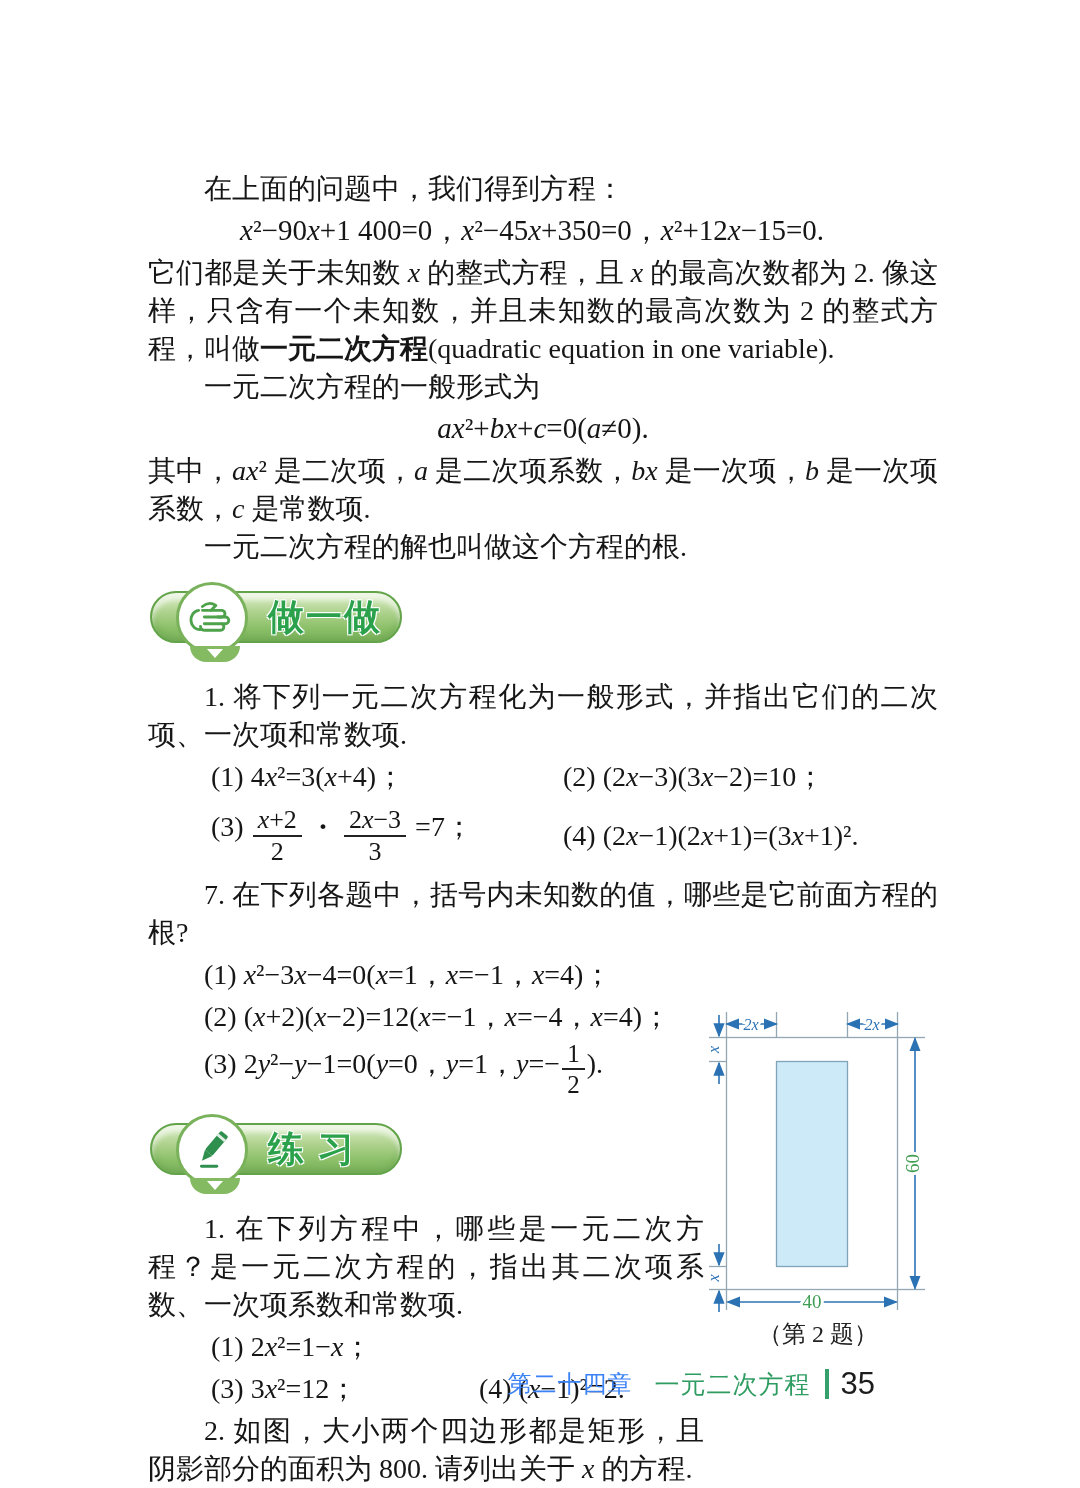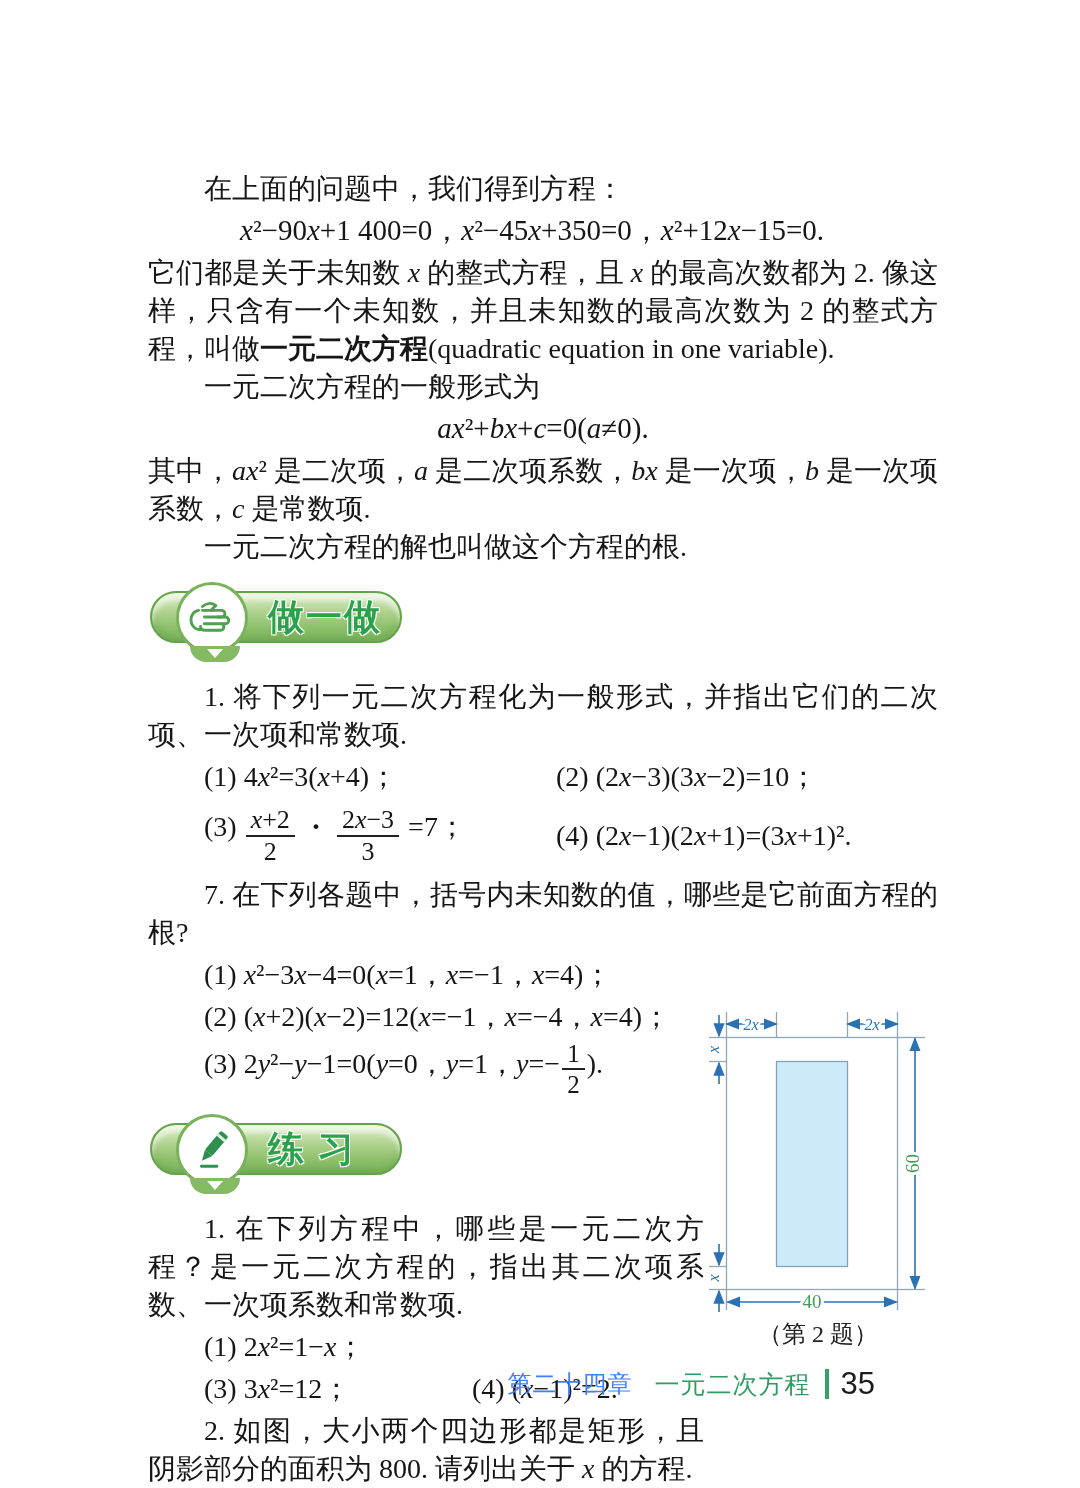--- a/index.html
+++ b/index.html
@@ -13,21 +13,21 @@
   .indent { text-indent:2em; }
   .eq-indent { padding-left:92px; font-size:29px; margin:3px 0 5px; white-space:nowrap; }
   .eq-center { text-align:center; font-size:29px; margin:3px 0 5px; }
   .bold-term { font-family:"Liberation Sans","DejaVu Sans",sans-serif; font-weight:bold; }
   i { font-style:italic; }
 
   .qrow { display:grid; grid-template-columns:352px 1fr; padding-left:56px; margin:4px 0; }
   .qrow.tall { align-items:center; margin:10px 0; }
   .qrow-practice { display:grid; grid-template-columns:268px 1fr; padding-left:56px; margin:4px 0; }
   .qline { padding-left:56px; margin:4px 0; }
-  .qitem { white-space:nowrap; }
+  .qitem { white-space:nowrap;margin-left:7px; }
 
   .frac { display:inline-block; text-align:center; vertical-align:-24px; line-height:1.08; font-size:26px; padding:0 2px; }
   .frac .num { display:block; border-bottom:2px solid #222; padding:0 5px 1px; }
   .frac .den { display:block; padding-top:1px; }
   .frac.small { vertical-align:-20px; font-size:25px; }
   .mdot { font-weight:bold; margin:0 7px; font-size:30px; }
 
   
   .badge { position:relative; height:62px; margin:20px 0 30px 2px; width:260px; }
   .badge-pill {

